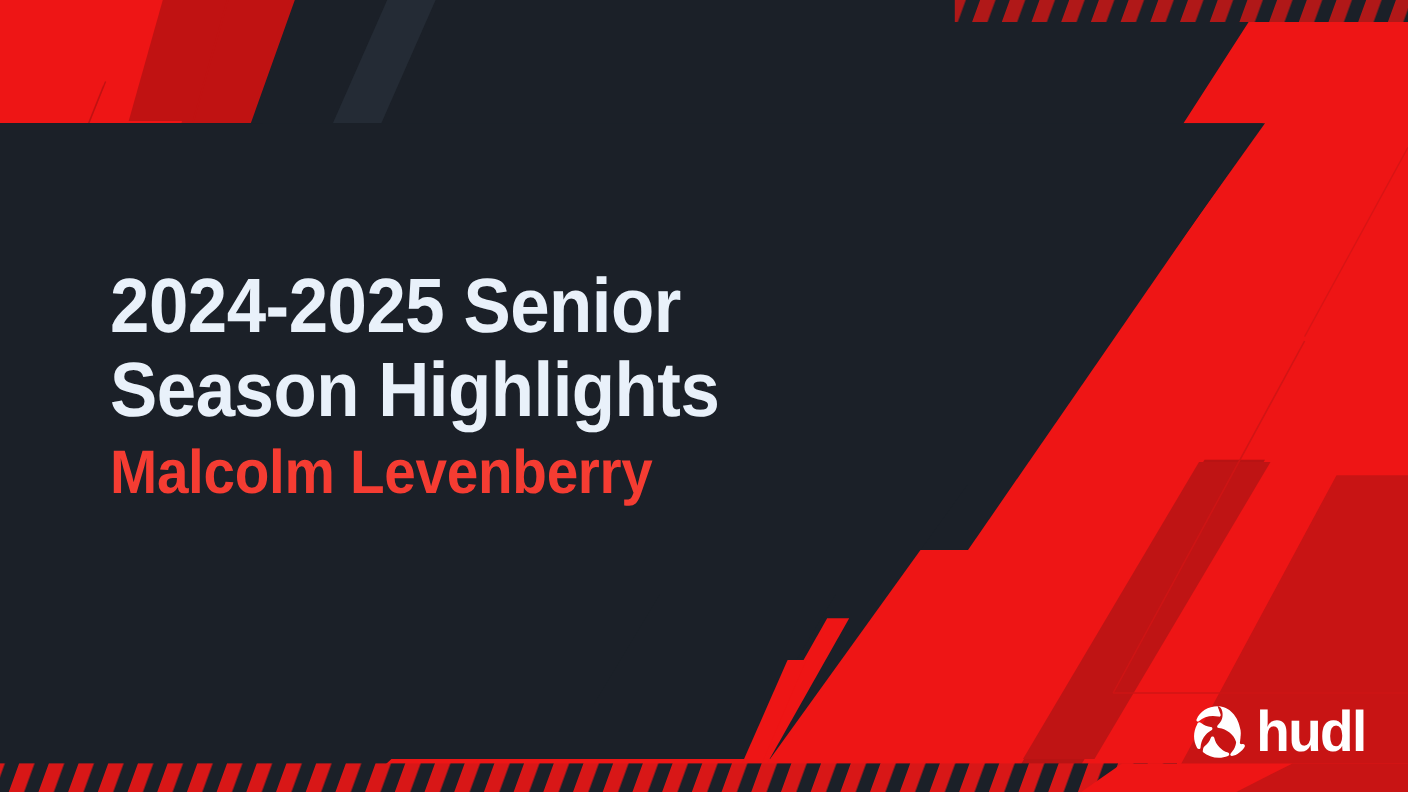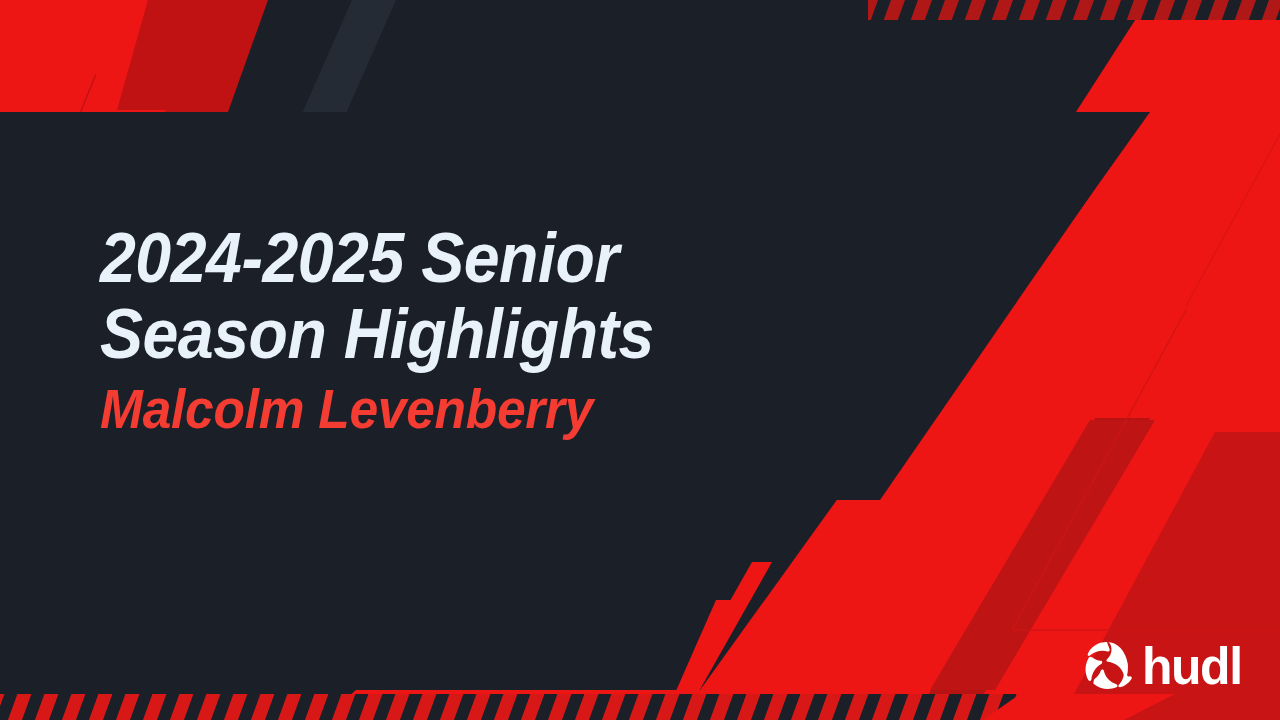--- a/index.html
+++ b/index.html
@@ -25,24 +25,23 @@
     inset: 0;
     width: 1280px;
     height: 720px;
     display: block;
   }
 
   
   #title-block {
     position: absolute;
     left: 100px;
-    top: 220px;
+    top: 240px;
     width: 720px;
     z-index: 5;
-    font-style: italic;
   }
 
   .title-line {
     font-family: "Liberation Sans Narrow", "Liberation Sans", sans-serif;
     font-weight: 700;
     font-size: 70px;
     line-height: 76px;
     letter-spacing: -0.5px;
     color: #e9f1fa;
     white-space: nowrap;

